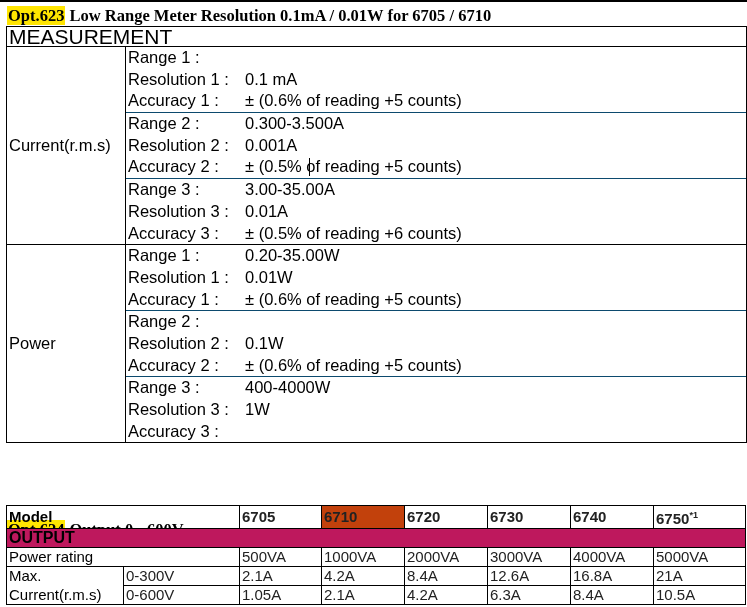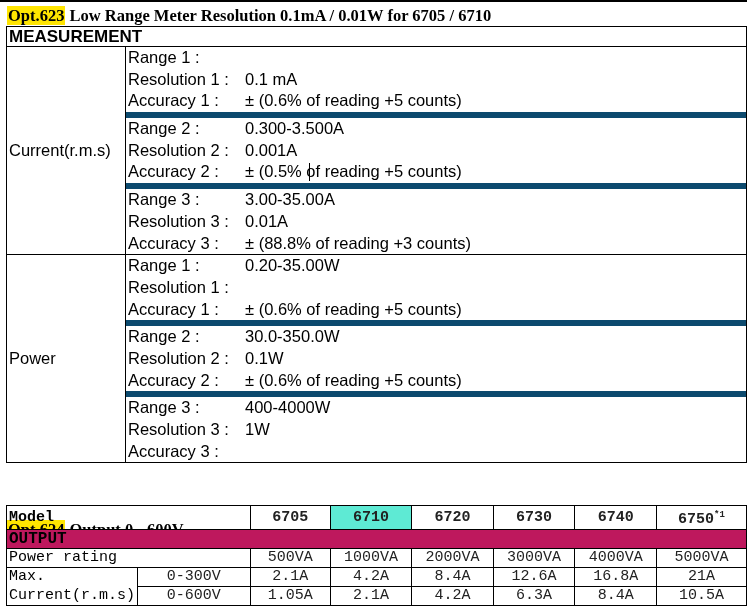--- a/index.html
+++ b/index.html
@@ -7,39 +7,39 @@
          font-family: "Liberation Sans", sans-serif; color: #000; }
   .topline { position: absolute; left: 0; top: 0; width: 747px; height: 2px; background: #000; }
   .title { position: absolute; left: 7px; font-family: "Liberation Serif", serif; font-weight: bold;
            font-size: 16.5px; line-height: 20px; white-space: nowrap; text-align: center; }
   .title .opt { background: #ffe500; padding: 0 1px; }
   .t1 { top: 6px; }
   .t2 { top: 500px; margin-top: 20px; }
 
   
   .meas { position: absolute; left: 6px; top: 26px; width: 739px; border: 1px solid #000; border-bottom: none; }
-  .meas-head { height: 19px; border-bottom: 1px solid #000; font-weight: bold; font-size: 17px;
+  .meas-head { height: 19px; border-bottom: 1px solid #000; font-weight: normal; font-size: 21px;
                line-height: 19px; padding-left: 2px; }
   .grp { display: flex; border-bottom: 1px solid #000; }
   .grp-label { width: 116px; border-right: 1px solid #000; font-size: 16.5px; display: flex;
                align-items: center; padding-left: 2px; white-space: nowrap; }
   .grp-body { flex: 1; }
-  .block { border-bottom: 6px solid #0c4a6e; }
+  .block { border-bottom: 1px solid #0c4a6e; }
   .block:last-child { border-bottom: none; }
   .line { display: flex; height: 21.7px; line-height: 21.7px; font-size: 16.5px; white-space: nowrap; }
   .line .k { width: 117px; padding-left: 2px; }
   .line .v { flex: 1; position: relative; }
   .caret { position: absolute; top: 2px; width: 1px; height: 18px; background: #000; left: 64px; }
 
   
   .out { position: absolute; left: 6px; top: 505px; border-collapse: collapse; font-size: 15px; }
-  .out td { border: 1px solid #000; height: 18px; padding: 0 2px; line-height: 18px; white-space: nowrap; font-family: Liberation Mono, monospace; }
-  .out .c { text-align: center; color: #222; }
+  .out td { border: 1px solid #000; height: 18px; padding: 0 2px; line-height: 18px; white-space: nowrap; }
+  .out .c { text-align: left; color: #222; }
   .out .hdr td { font-weight: bold; }
-  .out .hl { background: #5eead4; }
+  .out .hl { background: #c2410c; }
   .out .grey td { background: #be185d; font-weight: bold; font-size: 16px; }
   .out sup { font-size: 9px; }
 </style>
 </head>
 <body>
 
 <div class="topline"></div>
 
 <div class="title t1">
   <span class="opt">Opt.623</span>
@@ -83,46 +83,46 @@
         <div class="line">
             <span class="k">Range 3 :</span>
             <span class="v">3.00-35.00A</span>
           </div>
         <div class="line">
             <span class="k">Resolution 3 :</span>
             <span class="v">0.01A</span>
           </div>
         <div class="line">
             <span class="k">Accuracy 3 :</span>
-            <span class="v">± (88.8% of reading +3 counts)</span>
+            <span class="v">± (0.5% of reading +6 counts)</span>
           </div>
       </div>
     </div>
   </div>
 
   <div class="grp">
     <div class="grp-label">Power</div>
     <div class="grp-body">
       <div class="block">
         <div class="line">
             <span class="k">Range 1 :</span>
             <span class="v">0.20-35.00W</span>
           </div>
         <div class="line">
             <span class="k">Resolution 1 :</span>
+            <span class="v">0.01W</span>
           </div>
         <div class="line">
             <span class="k">Accuracy 1 :</span>
             <span class="v">± (0.6% of reading +5 counts)</span>
           </div>
       </div>
       <div class="block">
         <div class="line">
             <span class="k">Range 2 :</span>
-            <span class="v">30.0-350.0W</span>
           </div>
         <div class="line">
             <span class="k">Resolution 2 :</span>
             <span class="v">0.1W</span>
           </div>
         <div class="line">
             <span class="k">Accuracy 2 :</span>
             <span class="v">± (0.6% of reading +5 counts)</span>
           </div>
       </div>

